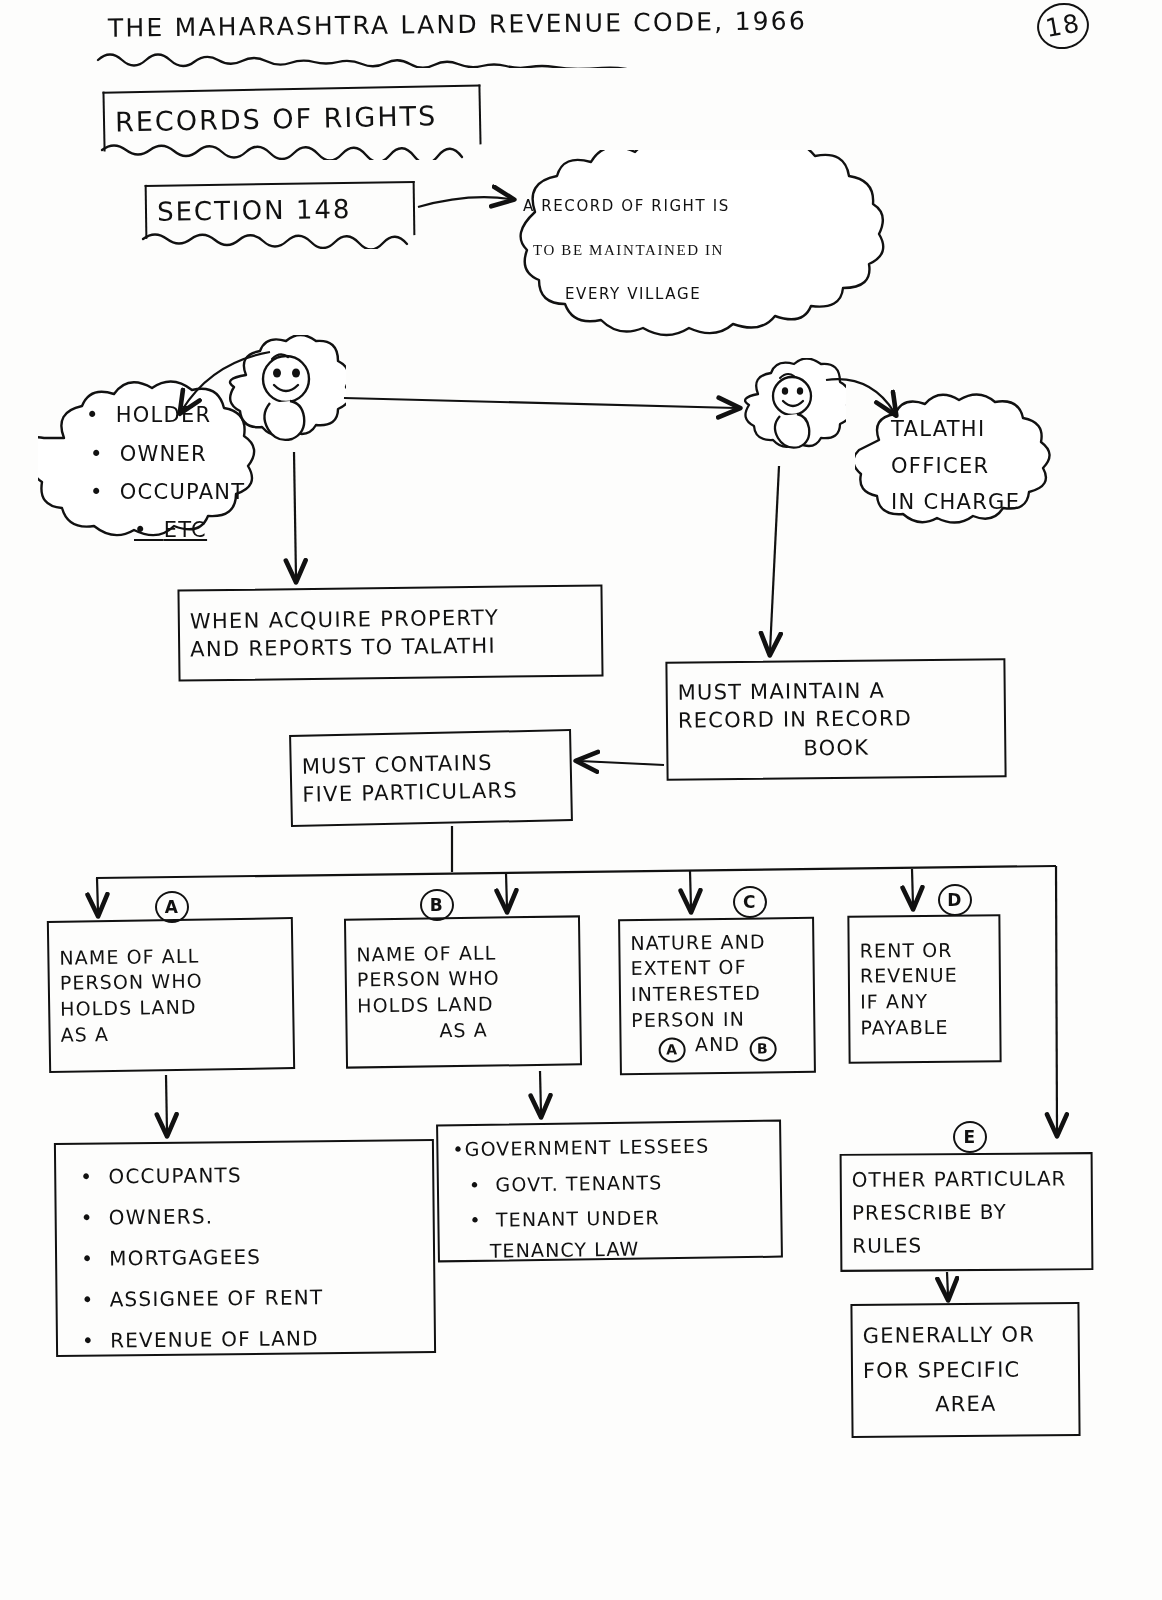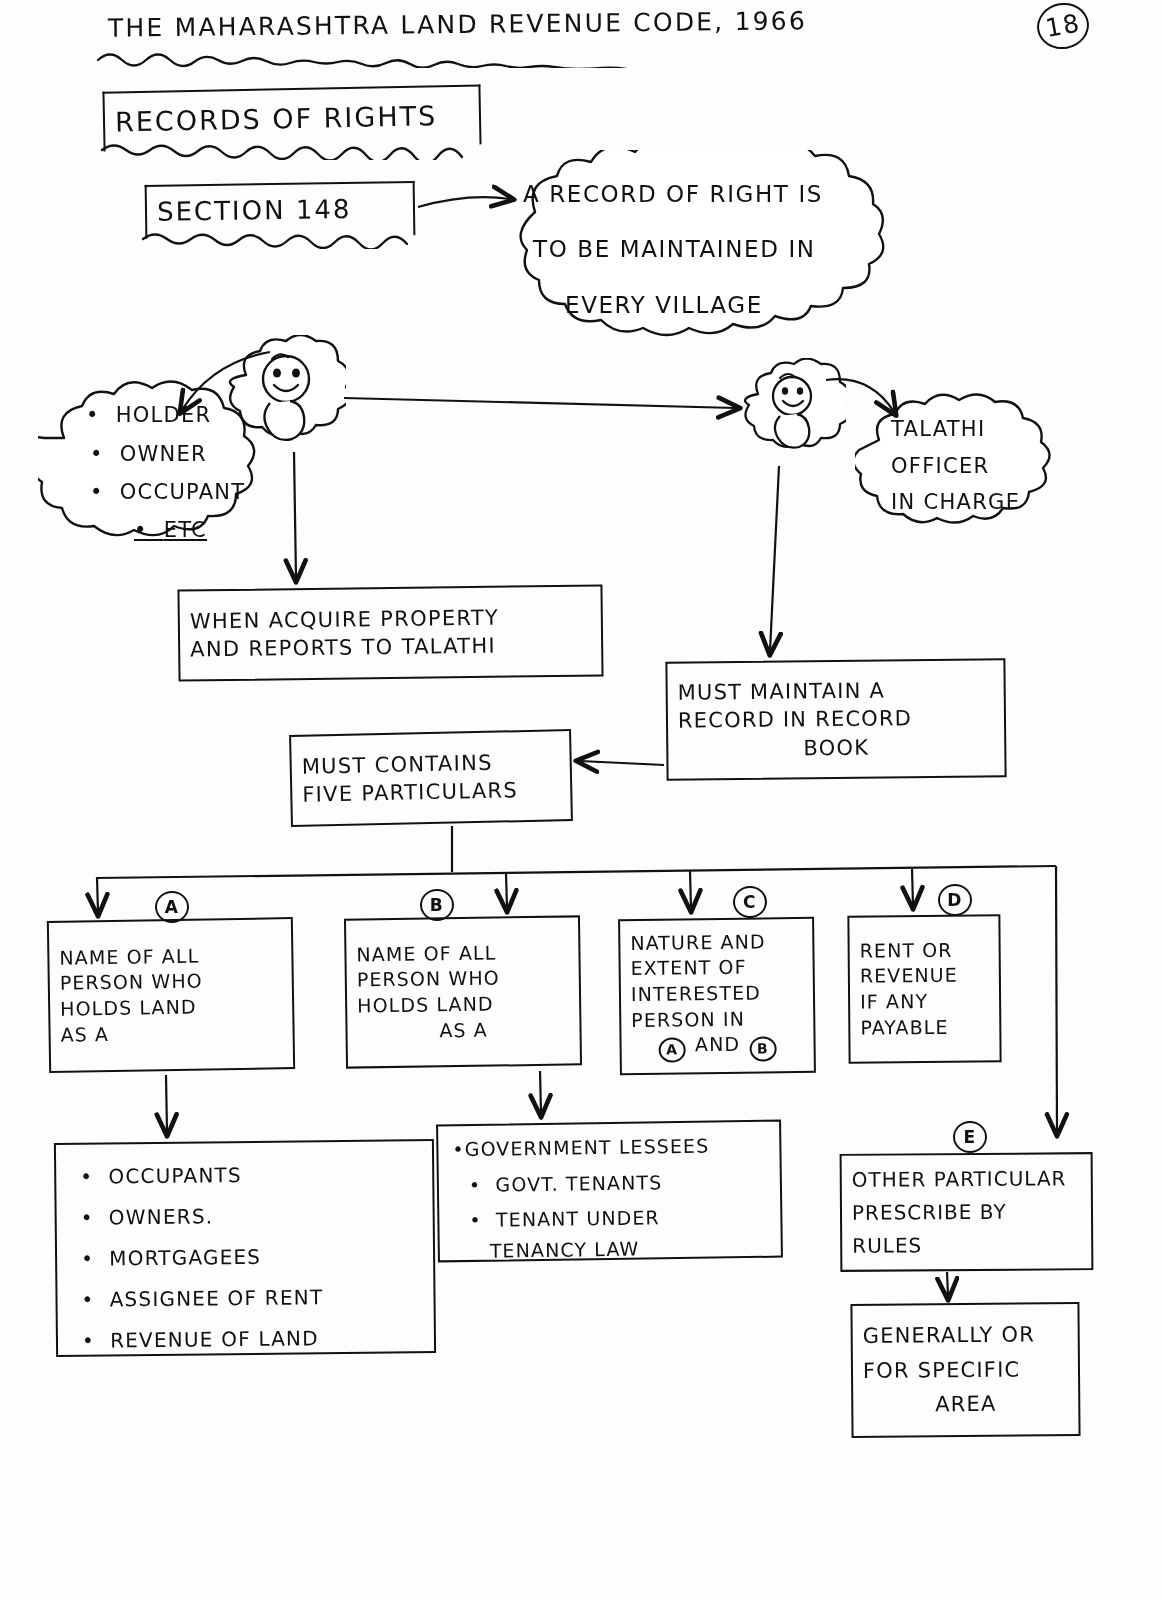--- a/index.html
+++ b/index.html
@@ -147,23 +147,23 @@
     width: 100%; height: 100%;
     display: flex;
     flex-direction: column;
     justify-content: center;
     align-items: center;
     pointer-events: none;
   }
   .cloudwrap .ln { white-space: nowrap; display: block; }
 
   #cloud-record { left: 505px; top: 150px; width: 470px; height: 200px; }
-  #cloud-record .ln { font-size: 23px; letter-spacing: 1.6px; margin: 12px 0; }
+  #cloud-record .ln { font-size: 15px; letter-spacing: 1.6px; margin: 12px 0; }
   #cloud-record .cloudtext { padding-left: 18px; align-items: flex-start; padding-right: 26px; }
-  #cloud-record .ln:nth-child(2) { margin-left: 10px; }
+  #cloud-record .ln:nth-child(2) { margin-left: 10px; font-family: Liberation Serif, serif; }
   #cloud-record .ln:nth-child(3) { margin-left: 42px; }
 
   #cloud-roles { left: 38px; top: 378px; width: 240px; height: 190px; }
   #cloud-roles .cloudtext { align-items: flex-start; padding-left: 48px; }
   #cloud-roles .ln { font-size: 21px; letter-spacing: 1.3px; margin: 5px 0; }
   #cloud-roles .ln.i1 { margin-left: 4px; }
   #cloud-roles .ln.i2 { margin-left: 48px; text-decoration: underline; }
 
   #cloud-talathi { left: 855px; top: 392px; width: 215px; height: 148px; }
   #cloud-talathi .ln { font-size: 21px; letter-spacing: 1.3px; margin: 4px 0; }

